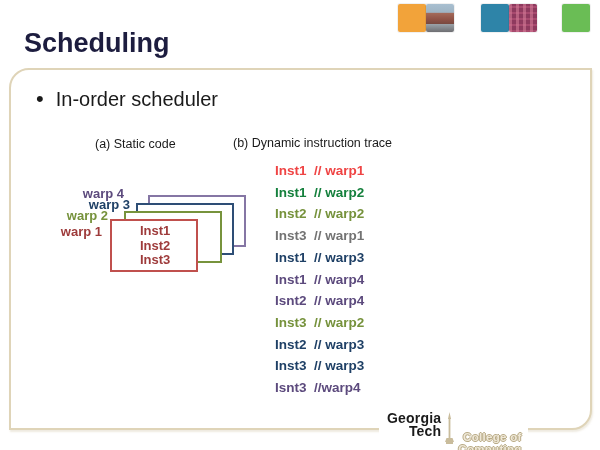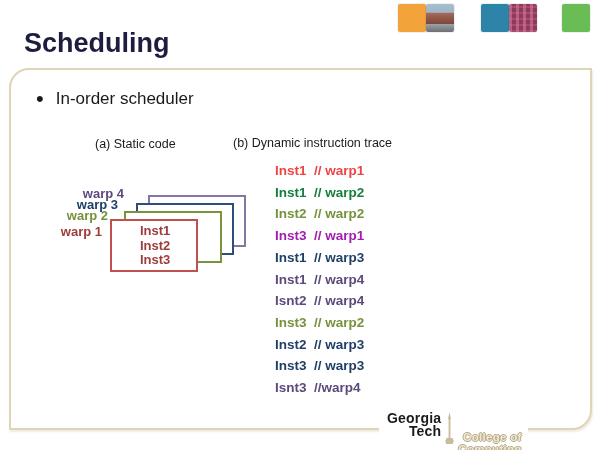--- a/index.html
+++ b/index.html
@@ -26,35 +26,35 @@
   
   .content-box{
     position:absolute;left:9px;top:68px;width:579px;height:358px;
     background:#fff;border:2px solid #DFD4B8;
     border-radius:20px 0 20px 0;
     box-shadow:1px 2px 2px rgba(205,195,165,0.35);
   }
   
   .bullet-line{position:absolute;left:36px;top:86px;display:flex;align-items:center;color:#1A1A1A;}
   .bullet-dot{font-size:22px;line-height:26px;margin-right:12px;}
-  .bullet-text{font-size:17px;line-height:26px;}
+  .bullet-text{font-size:20px;line-height:26px;}
   
   .caption{position:absolute;font-size:12.5px;color:#1A1A1A;}
   .caption.a{left:95px;top:137px;}
   .caption.b{left:233px;top:136px;}
   
   .warp-rect{position:absolute;background:#fff;border:2px solid #888;}
   .warp-rect.r4{left:148px;top:195px;width:94px;height:48px;}
   .warp-rect.r3{left:136px;top:203px;width:94px;height:48px;}
   .warp-rect.r2{left:124px;top:211px;width:94px;height:48px;}
   .warp-rect.r1{left:110px;top:219px;width:84px;height:49px;}
   .card-lines{position:absolute;left:7px;top:3px;font-size:13px;font-weight:bold;line-height:14.5px;color:#9E3B3B;}
   .warp-label{position:absolute;width:66px;text-align:right;font-size:13px;font-weight:bold;}
   .warp-label.l4{left:58px;top:186px;}
-  .warp-label.l3{left:52px;top:197px;}
+  .warp-label.l3{left:64px;top:197px;}
   .warp-label.l2{left:42px;top:208px;}
   .warp-label.l1{left:36px;top:224px;text-align:right;}
   
   .trace-list{position:absolute;left:275px;top:160px;}
   .trace-row{font-size:13.5px;font-weight:bold;line-height:21.72px;white-space:pre;}
   
   .logo{
     position:absolute;left:379px;top:410px;background:#fff;
     display:flex;align-items:flex-start;padding:2px 6px 2px 8px;
   }
@@ -99,21 +99,21 @@
 
   <div class="warp-label l4" style="color: rgb(92, 74, 125);">warp 4</div>
   <div class="warp-label l3" style="color: rgb(31, 64, 102);">warp 3</div>
   <div class="warp-label l2" style="color: rgb(118, 146, 60);">warp 2</div>
   <div class="warp-label l1" style="color: rgb(158, 59, 59);">warp 1</div>
 
   <div class="trace-list">
       <div class="trace-row" style="color: #ef4444;">Inst1  // warp1</div>
       <div class="trace-row" style="color: #15803d;">Inst1  // warp2</div>
       <div class="trace-row" style="color: rgb(118, 146, 60);">Inst2  // warp2</div>
-      <div class="trace-row" style="color: #a21caf;">Inst3  // warp1</div>
+      <div class="trace-row" style="color: #737373;">Inst3  // warp1</div>
       <div class="trace-row" style="color: rgb(31, 64, 102);">Inst1  // warp3</div>
       <div class="trace-row" style="color: rgb(92, 74, 125);">Inst1  // warp4</div>
       <div class="trace-row" style="color: rgb(92, 74, 125);">Isnt2  // warp4</div>
       <div class="trace-row" style="color: rgb(118, 146, 60);">Inst3  // warp2</div>
       <div class="trace-row" style="color: rgb(31, 64, 102);">Inst2  // warp3</div>
       <div class="trace-row" style="color: rgb(31, 64, 102);">Inst3  // warp3</div>
       <div class="trace-row" style="color: rgb(92, 74, 125);">Isnt3  //warp4</div>
     </div>
 
   <div class="logo">

